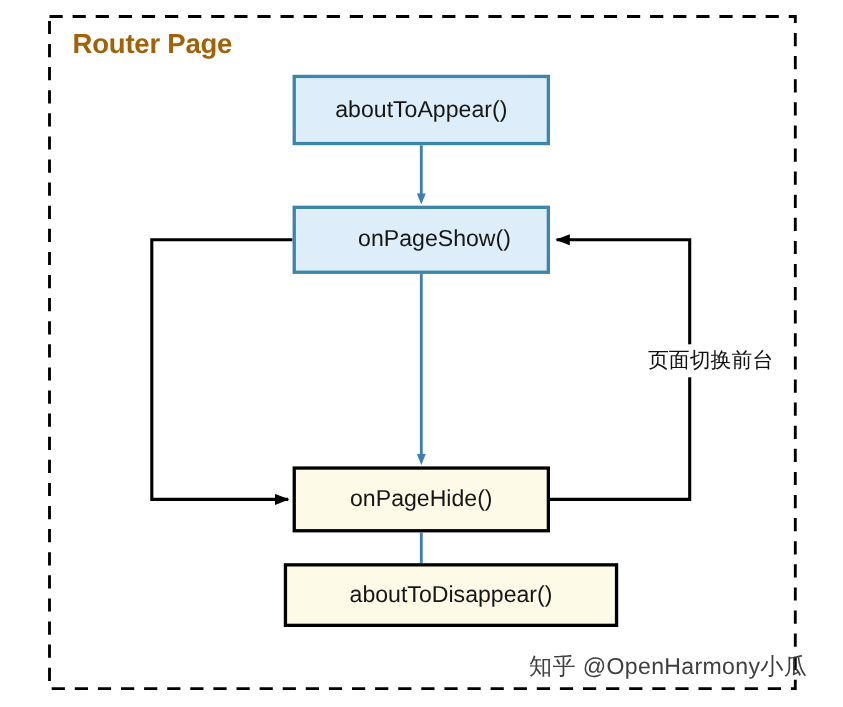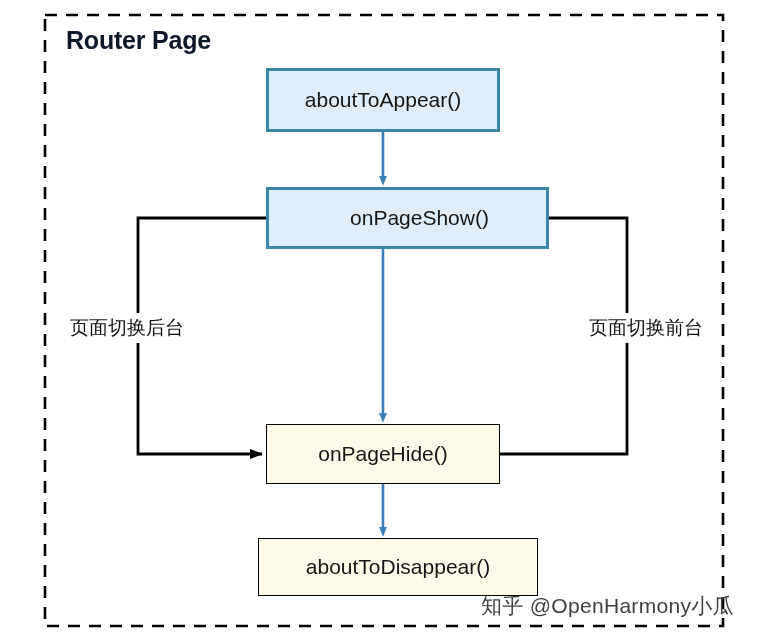--- a/index.html
+++ b/index.html
@@ -33,21 +33,21 @@
     top: 0;
     width: 766px;
     height: 643px;
   }
   .group-title {
     position: absolute;
     left: 66px;
     top: 26px;
     font-size: 25px;
     font-weight: 600;
-    color: #0f172a;
+    color: #a16207;
     letter-spacing: -0.2px;
     white-space: nowrap;
   }
   .node {
     position: absolute;
     box-sizing: border-box;
     display: flex;
     align-items: center;
     justify-content: center;
     text-align: center;
@@ -55,26 +55,26 @@
     color: #161616;
     line-height: 1.1;
     white-space: nowrap;
   }
   .node.blue {
     background: #ddeefa;
     border: 3px solid #3d86a8;
   }
   .node.yellow {
     background: #fdfbe8;
-    border: 1px solid #000000;
+    border: 3px solid #000000;
   }
   #node-about-to-appear  { left: 266px; top: 68px;  width: 234px; height: 64px; }
-  #node-on-page-show     { left: 266px; top: 187px; width: 283px; height: 62px; padding-left: 24px; }
+  #node-on-page-show     { left: 266px; top: 187px; width: 234px; height: 62px; padding-left: 24px; }
   #node-on-page-hide     { left: 266px; top: 424px; width: 234px; height: 60px; }
-  #node-about-to-disappear { left: 258px; top: 538px; width: 280px; height: 58px; }
+  #node-about-to-disappear { left: 258px; top: 512px; width: 304px; height: 58px; }
 
   .edge-label {
     position: absolute;
     font-size: 19px;
     color: #111111;
     white-space: nowrap;
     background: #ffffff;
     padding: 2px 4px;
   }
   #label-to-background { left: 66px;  top: 313px; }
@@ -123,20 +123,19 @@
     <div class="group-title">Router Page</div>
 
     <div class="node blue" id="node-about-to-appear">aboutToAppear()</div>
 
     <div class="node blue" id="node-on-page-show">onPageShow()</div>
 
     <div class="node yellow" id="node-on-page-hide">onPageHide()</div>
 
     <div class="node yellow" id="node-about-to-disappear">aboutToDisappear()</div>
 
-    <div class="edge-label" id="label-to-background">页面切换后台</div>
 
     <div class="edge-label" id="label-to-foreground">页面切换前台</div>
 
     <div class="watermark">知乎 @OpenHarmony小瓜</div>
 
   </div>
 </div>
 
 </body></html>

